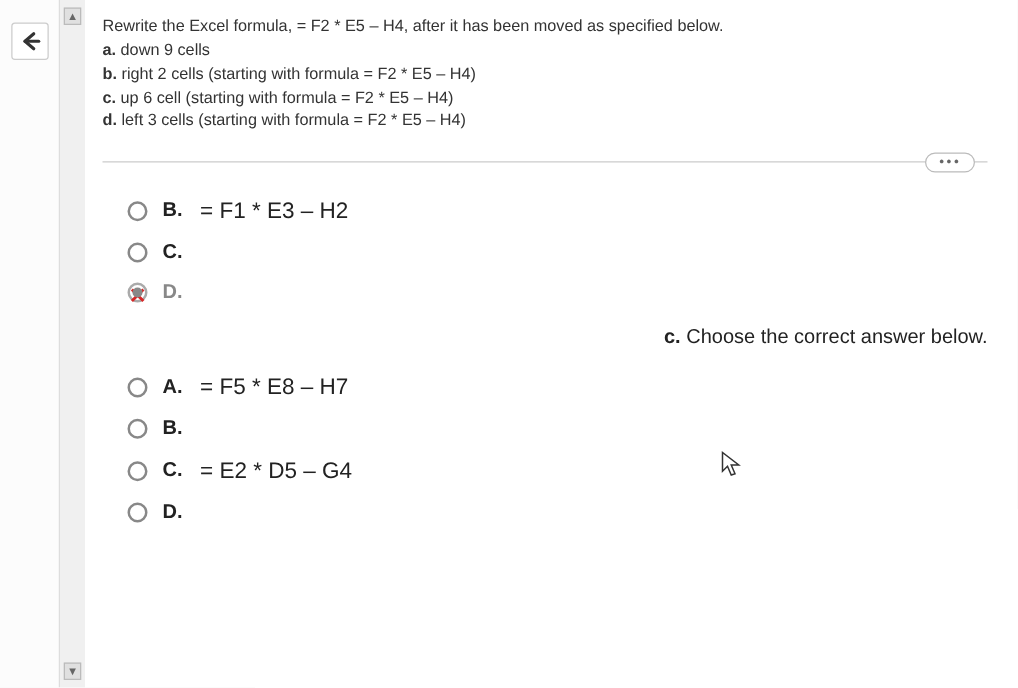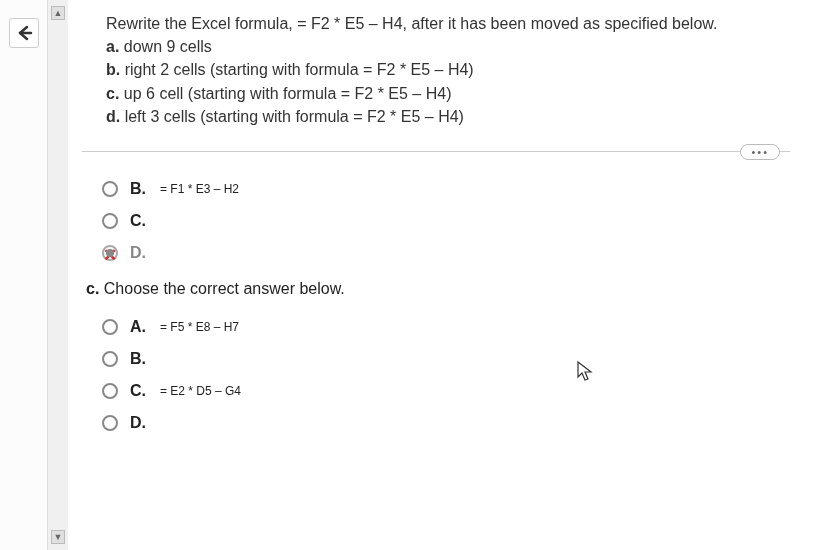--- a/index.html
+++ b/index.html
@@ -60,25 +60,24 @@
       cursor: pointer;
     }
     .content {
       flex: 1;
       background: #ffffff;
       padding: 12px 24px 12px 14px;
       position: relative;
       color: #222;
     }
     .question-text {
-      font-size: 16px;
+      font-size: 13px;
       line-height: 1.45;
       color: #333;
       margin-bottom: 8px;
-      margin-left: 24px;
     }
     .question-text .bold {
       font-weight: bold;
     }
     .divider-row {
       position: relative;
       margin: 16px 0 22px 0;
       height: 14px;
     }
     .divider-line {
@@ -149,31 +148,32 @@
       font-weight: bold;
       pointer-events: none;
     }
     .option-letter {
       font-weight: bold;
       margin-right: 8px;
       min-width: 22px;
       color: #222;
     }
     .option-text {
-      font-size: 12px;
+      font-size: 18px;
       color: #222;
     }
     .option-row.greyed .option-letter,
     .option-row.greyed .option-text {
       color: #888;
     }
     .subprompt {
       font-size: 16px;
       margin: 18px 0 20px 4px;
       color: #222;
+      text-align: right;
     }
     .subprompt .bold {
       font-weight: bold;
     }
     .cursor-arrow {
       position: absolute;
       right: 220px;
       top: 360px;
       font-size: 20px;
       color: #333;

